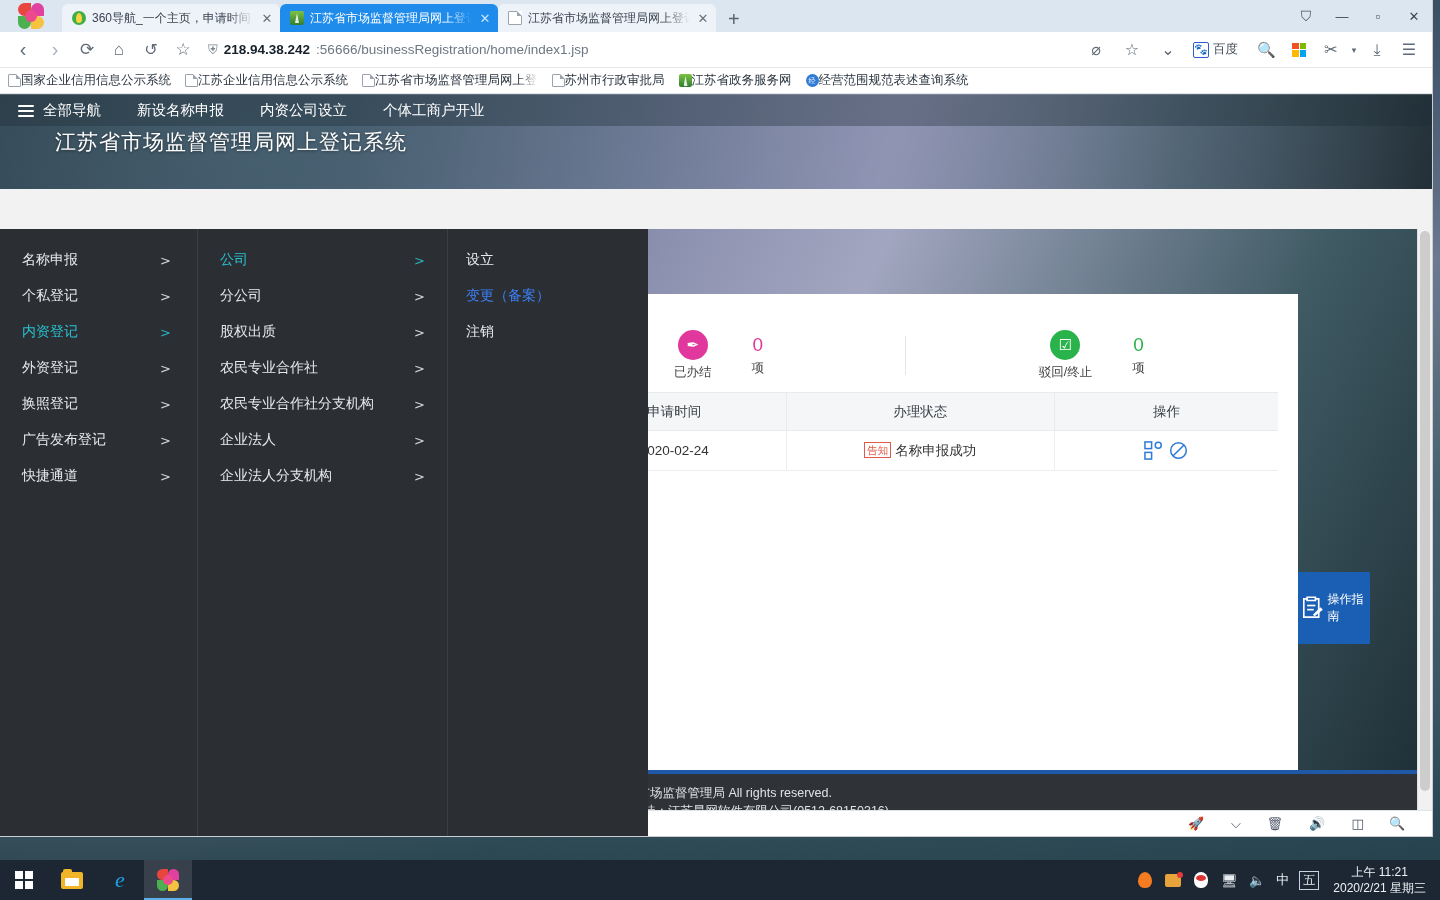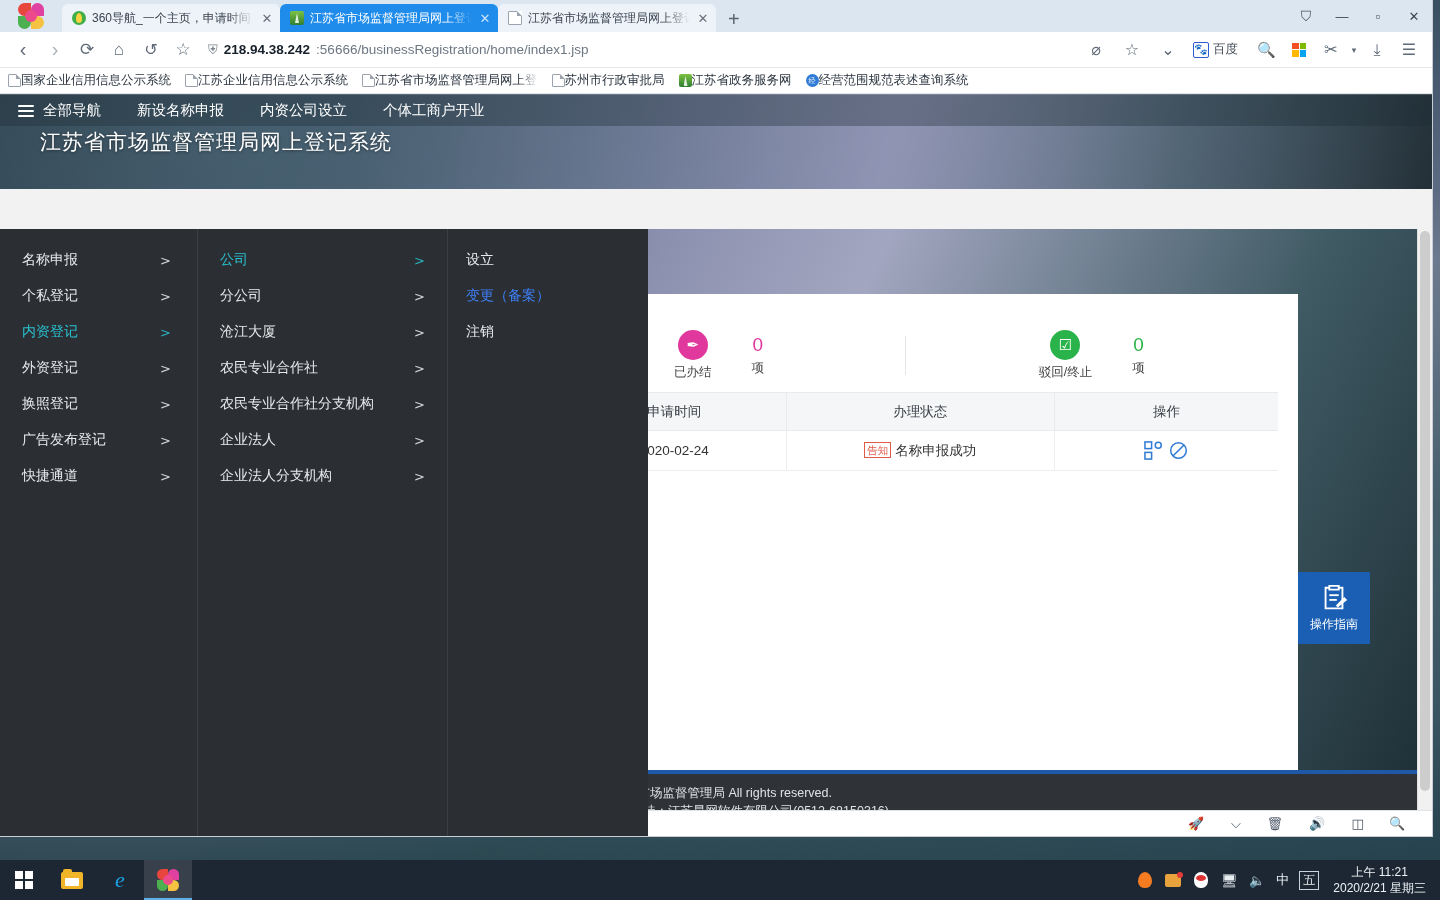--- a/index.html
+++ b/index.html
@@ -147,21 +147,21 @@
     position: relative; height: 742px; overflow: hidden; background:#f2f2f2;
   }
   .page-header {
     position: relative; height: 95px;
     background:
       radial-gradient(circle at 18% 40%, rgba(80,110,130,.55), transparent 55%),
       radial-gradient(circle at 62% 70%, rgba(150,155,185,.5), transparent 60%),
       linear-gradient(105deg, #2a3b45 0%, #3c4f5c 22%, #6f7795 48%, #8a8fae 62%, #3e5661 82%, #243038 100%);
   }
   .header-title {
-    position:absolute; left: 40px; top: 50%; transform: translateY(-50%);
+    position:absolute; left: 55px; top: 50%; transform: translateY(-50%);
     color:#fff; font-size: 21px; letter-spacing: 1px;
     text-shadow: 0 1px 3px rgba(0,0,0,.45);
   }
   .header-right {
     position:absolute; right: 0; top: 0; height: 57px;
     display:flex; align-items:center; gap: 22px; padding-right: 14px;
     background: rgba(38,48,60,.55);
     padding-left: 18px;
   }
   .hr-item { display:flex; align-items:center; gap:5px; color:#fff; font-size:13.5px; }
@@ -278,21 +278,21 @@
 
   .footer {
     position:absolute; left:0; right:0; bottom:0; height: 66px;
     background:#2f3236; border-top: 4px solid #1f58a6;
     color:#dfe3e6; font-size:12.5px; padding-top: 10px; text-align:center;
   }
   .footer div { line-height: 18px; }
 
   .guide-btn {
     position:absolute; right: 62px; bottom: 192px; width: 72px; height: 72px;
-    background:#1a5fb4; color:#fff; display:flex; flex-direction:column;
+    background:#1a5fb4; color:#fff; display:flex; flex-direction:row;
     align-items:center; justify-content:center; gap:3px; font-size:12px;
   }
 
   .scrollbar-v {
     position:absolute; right:0; top:0; width: 15px; bottom:0; background:#f1f1f1;
     border-left:1px solid #e0e0e0;
   }
   .scroll-thumb { position:absolute; left:2px; right:2px; top:2px; height: 560px; background:#cdcdcd; border-radius:6px;}
 
   
@@ -588,21 +588,21 @@
       <div class="mm-col c2">
         <div class="mm-item active">
           <span>公司</span>
           <span class="chev">&gt;</span>
         </div>
         <div class="mm-item">
           <span>分公司</span>
           <span class="chev">&gt;</span>
         </div>
         <div class="mm-item">
-          <span>沧江大厦</span>
+          <span>股权出质</span>
           <span class="chev">&gt;</span>
         </div>
         <div class="mm-item">
           <span>农民专业合作社</span>
           <span class="chev">&gt;</span>
         </div>
         <div class="mm-item">
           <span>农民专业合作社分支机构</span>
           <span class="chev">&gt;</span>
         </div>

